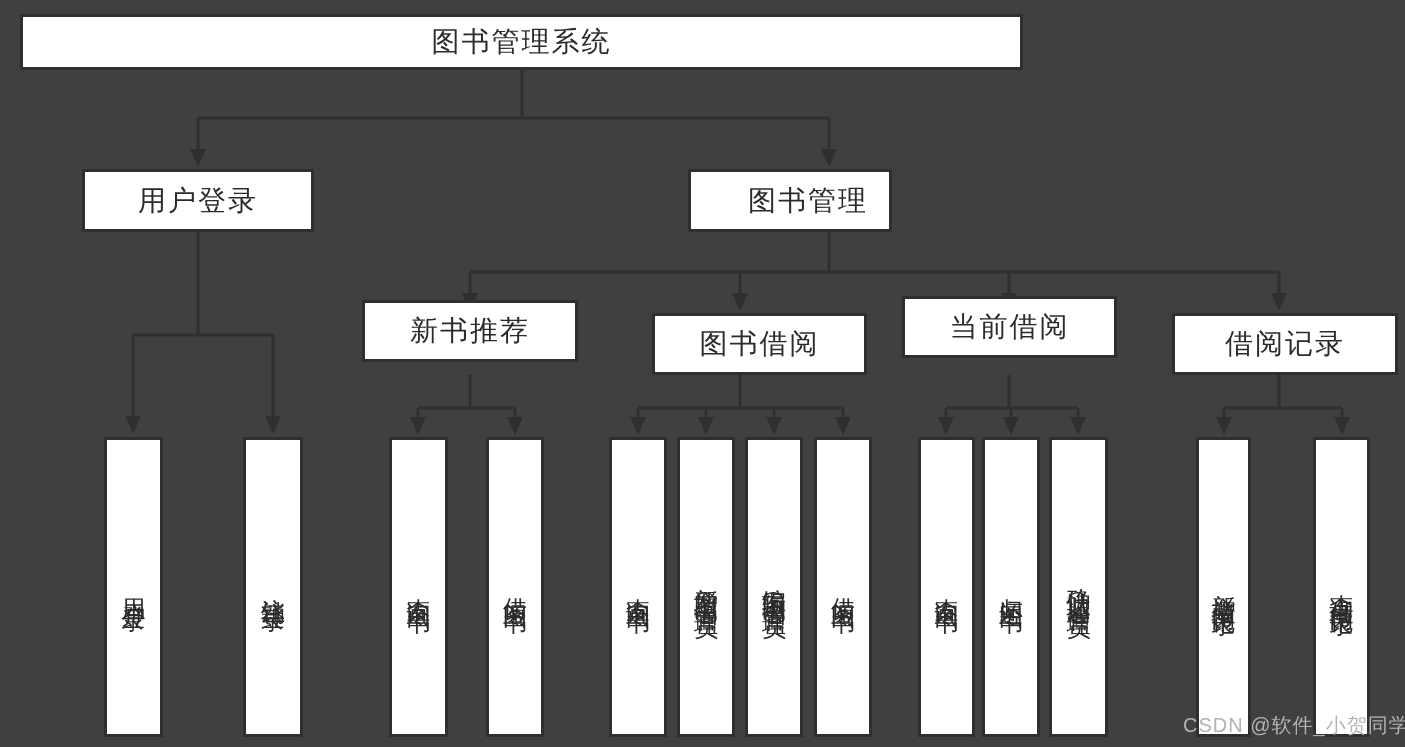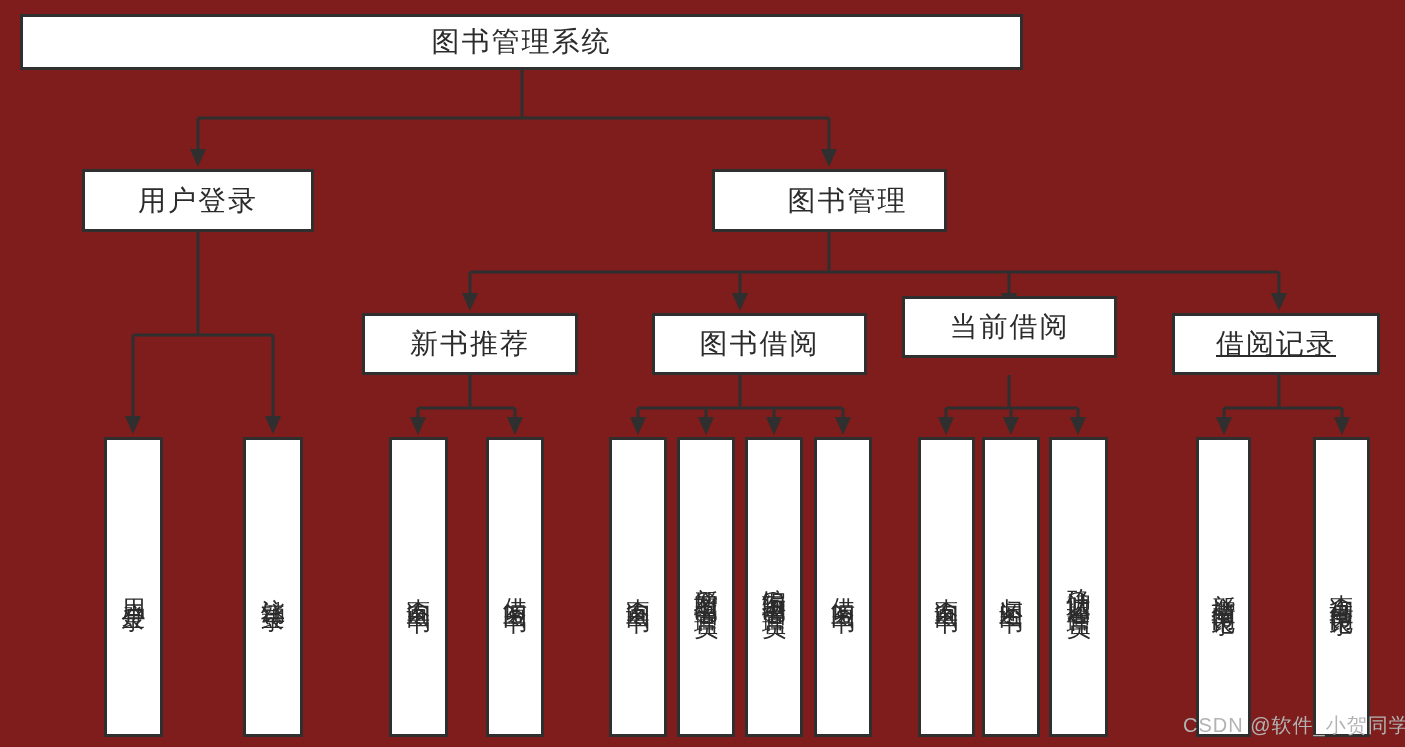--- a/index.html
+++ b/index.html
@@ -1,20 +1,20 @@
 <!DOCTYPE html>
 <html><head>
 <meta charset="utf-8">
 <style>
   html, body { margin: 0; padding: 0; background: #ffffff; }
   .stage {
     position: relative;
     width: 1405px;
     height: 747px;
-    background: #7f1d1d;
+    background: #404040;
     font-family: "Liberation Sans", sans-serif;
     overflow: hidden;
     text-align: center;
   }
   svg.connectors {
     position: absolute;
     left: 0; top: 0;
     width: 1405px; height: 747px;
     z-index: 1;
   }
@@ -75,26 +75,26 @@
              M630 417 L646 417 L638 435 Z M698 417 L714 417 L706 435 Z
              M766 417 L782 417 L774 435 Z M835 417 L851 417 L843 435 Z
              M938 417 L954 417 L946 435 Z M1003 417 L1019 417 L1011 435 Z
              M1070 417 L1086 417 L1078 435 Z M1216 417 L1232 417 L1224 435 Z
              M1334 417 L1350 417 L1342 435 Z"></path>
   </svg>
 
   <div class="box hbox" style="left:20px; top:14px; width:1003px; height:56px;">图书管理系统</div>
 
   <div class="box hbox" style="left:82px; top:169px; width:232px; height:63px;">用户登录</div>
-  <div class="box hbox" style="left:712px; top:169px; width:235px; height:63px;padding-left:36px;">图书管理</div>
+  <div class="box hbox" style="left:688px; top:169px; width:204px; height:63px;padding-left:36px;">图书管理</div>
 
-  <div class="box hbox" style="left:362px; top:313px; width:216px; height:62px;">新书推荐</div>
+  <div class="box hbox" style="left:362px; top:300px; width:216px; height:62px;">新书推荐</div>
   <div class="box hbox" style="left:652px; top:313px; width:215px; height:62px;">图书借阅</div>
   <div class="box hbox" style="left:902px; top:296px; width:215px; height:62px;">当前借阅</div>
-  <div class="box hbox" style="left:1172px; top:313px; width:208px; height:62px;text-decoration:underline;">借阅记录</div>
+  <div class="box hbox" style="left:1172px; top:313px; width:226px; height:62px;">借阅记录</div>
 
   <div class="box vbox" style="left:104px; width:59px;">用户登录</div>
   <div class="box vbox" style="left:243px; width:60px;">注销登录</div>
 
   <div class="box vbox" style="left:389px; width:59px;">查询图书</div>
   <div class="box vbox" style="left:486px; width:58px;">借阅图书</div>
 
   <div class="box vbox" style="left:609px; width:58px;">查询图书</div>
   <div class="box vbox" style="left:677px; width:58px;">新增图书（管理员）</div>
   <div class="box vbox" style="left:745px; width:58px;">编辑图书（管理员）</div>

